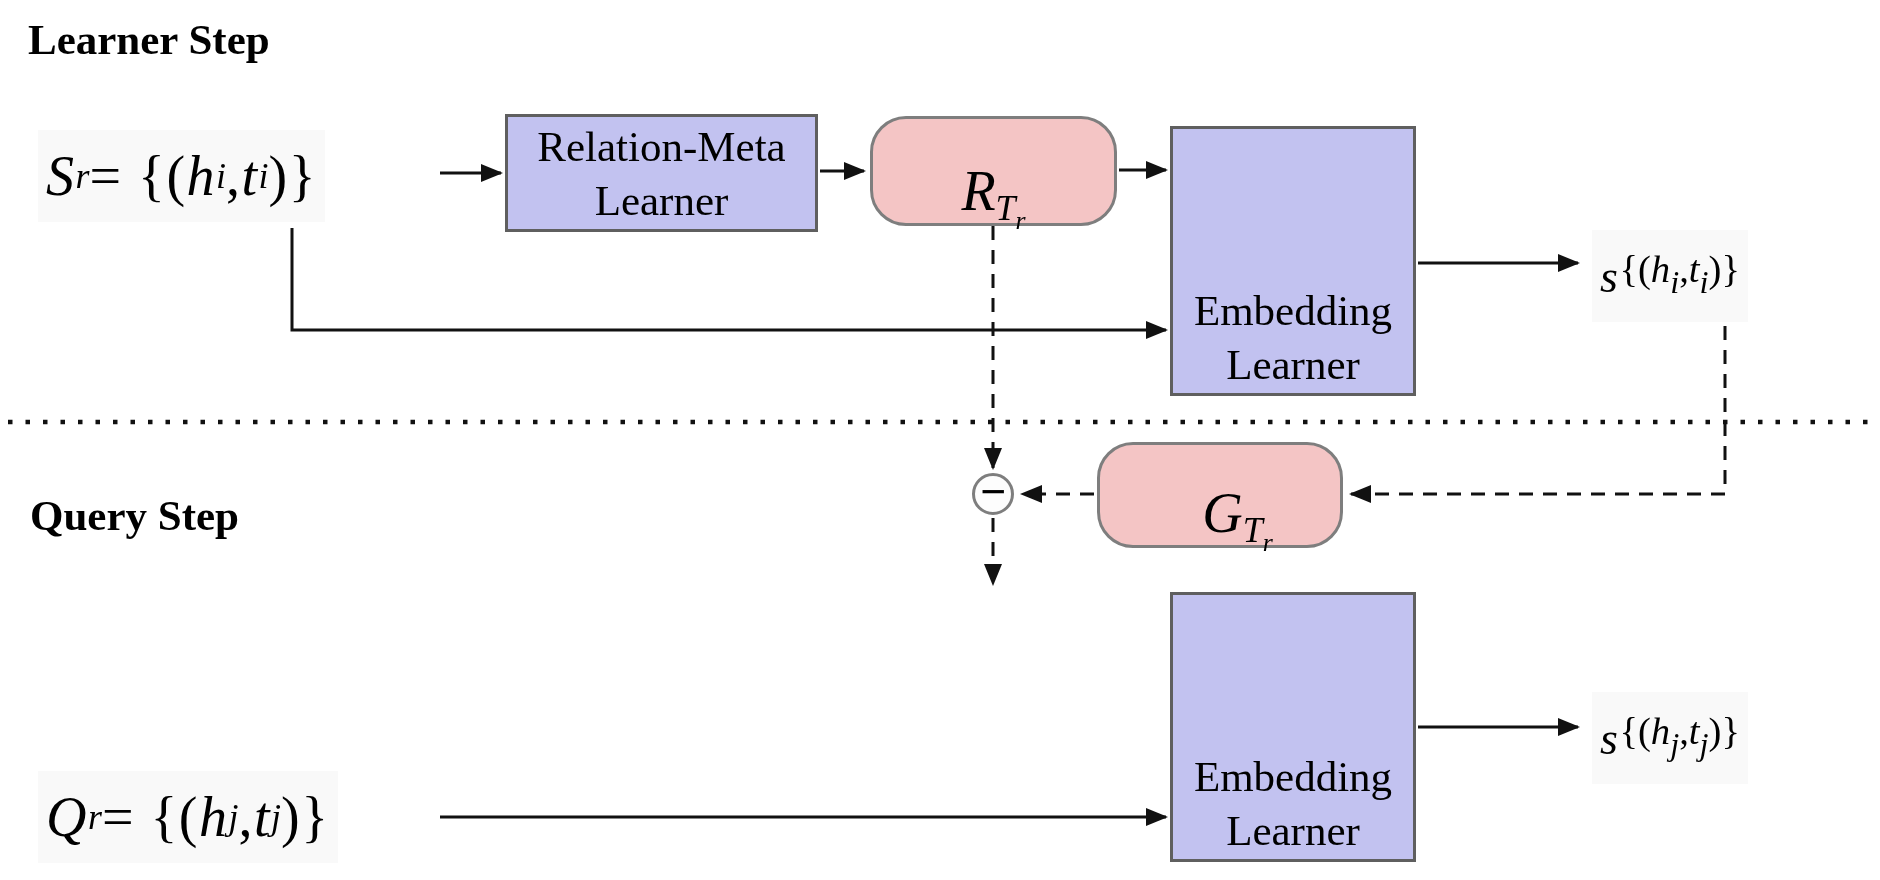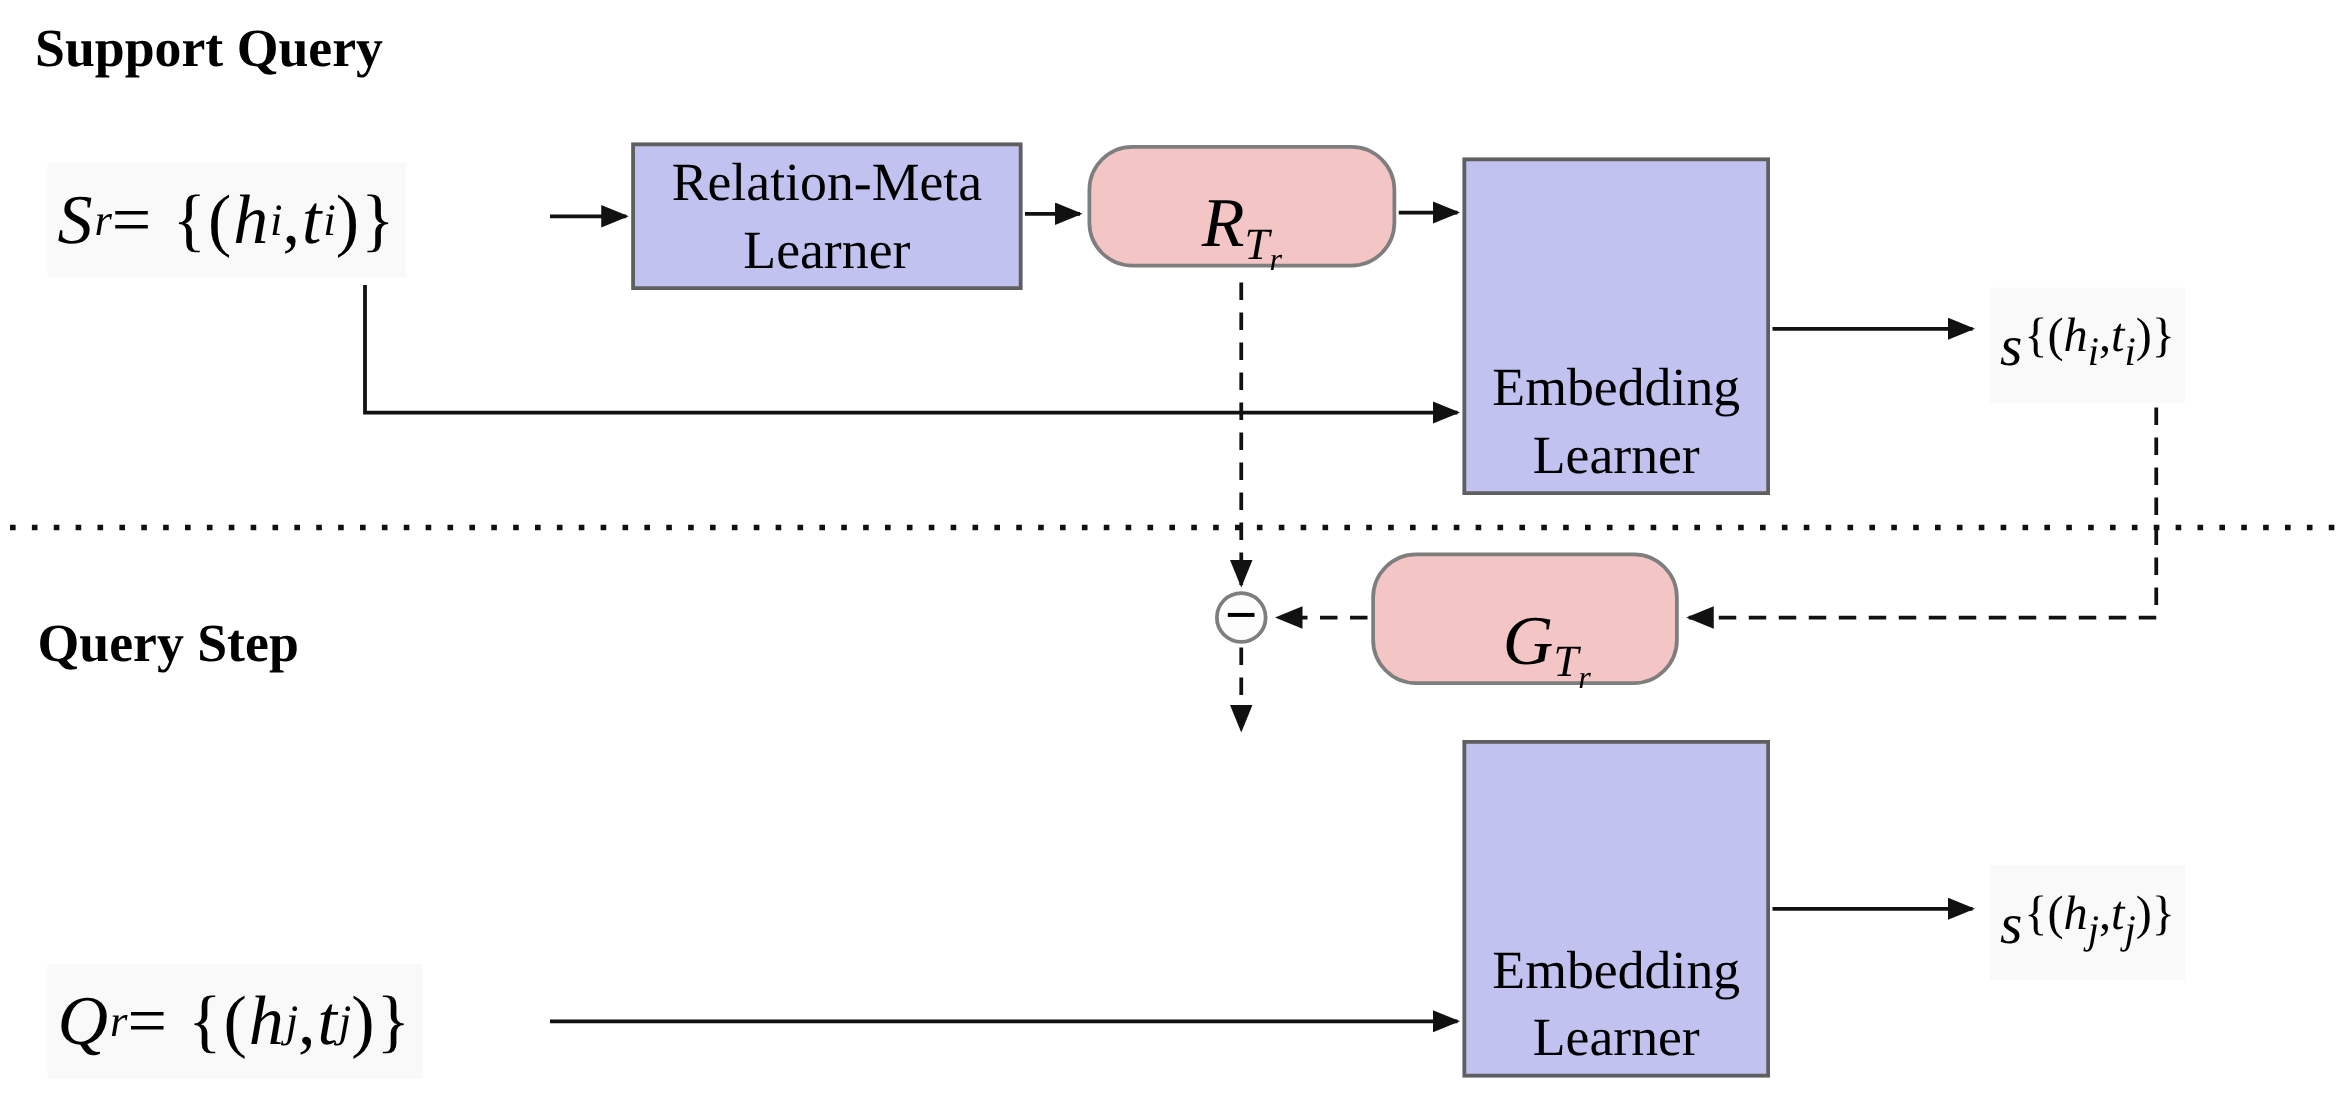--- a/index.html
+++ b/index.html
@@ -73,33 +73,33 @@
       <path class="dashed" d="M1094,494 H1022" marker-end="url(#arrowhead)"></path>
     </g>
     <g>
       <path class="dashed" d="M993,518 V584" marker-end="url(#arrowhead)"></path>
     </g>
     <g>
       <path class="dashed" d="M1725,326 V494 H1351" marker-end="url(#arrowhead)"></path>
     </g>
   </svg>
 
-  <div class="section-title" style="left:28px;top:16px;">Support Query</div>
+  <div class="section-title" style="left:28px;top:16px;">Learner Step</div>
   <div class="section-title" style="left:30px;top:492px;">Query Step</div>
 
   <div class="formula" style="left:38px;top:130px;height:92px;"><i>S</i><sub><i>r</i></sub> = {(<i>h</i><sub><i>i</i></sub>, <i>t</i><sub><i>i</i></sub>)}</div>
 
   <div class="box blue" style="left:505px;top:114px;width:313px;height:118px;">
     <div class="boxlabel">
       <div>Relation-Meta</div>
       <div>Learner</div>
     </div>
   </div>
 
-  <div class="box pink" style="left:870px;top:116px;width:247px;height:98px;font-family:Liberation Serif, serif;">
+  <div class="box pink" style="left:870px;top:116px;width:247px;height:110px;font-family:Liberation Serif, serif;">
     <span class="nodemath"><i>R</i><sub><i>T</i><sub><i>r</i></sub></sub></span>
   </div>
 
   <div class="box blue" style="left:1170px;top:126px;width:246px;height:270px;">
     <div class="boxlabel">
       <div>Embedding</div>
       <div>Learner</div>
     </div>
   </div>
 

